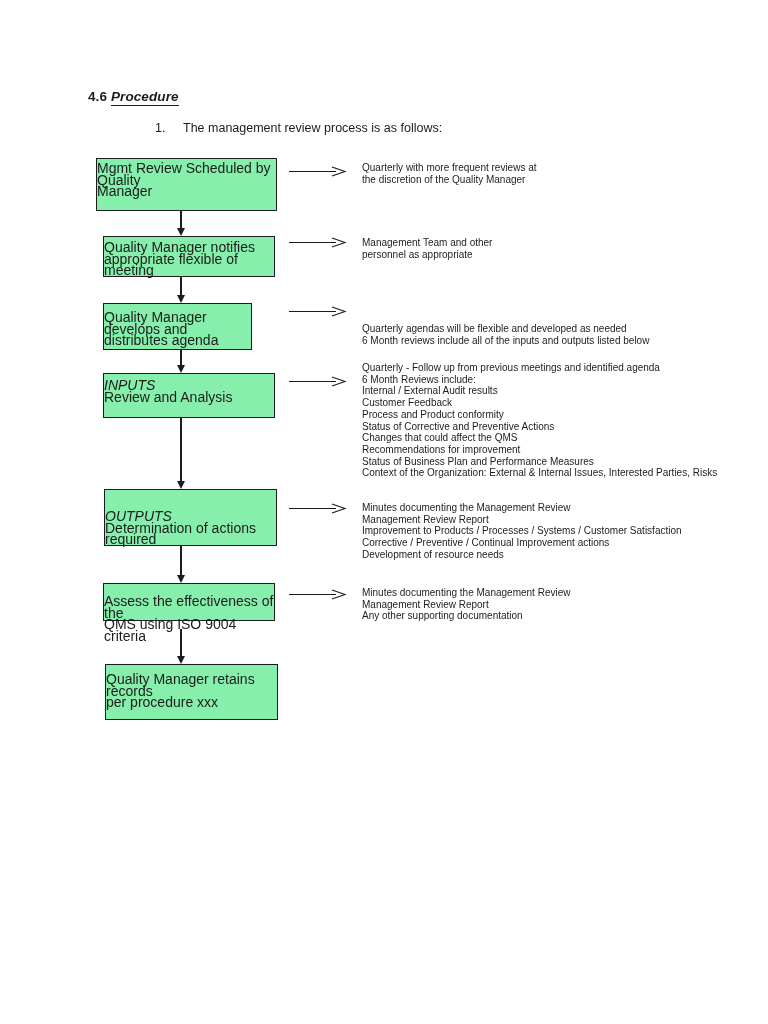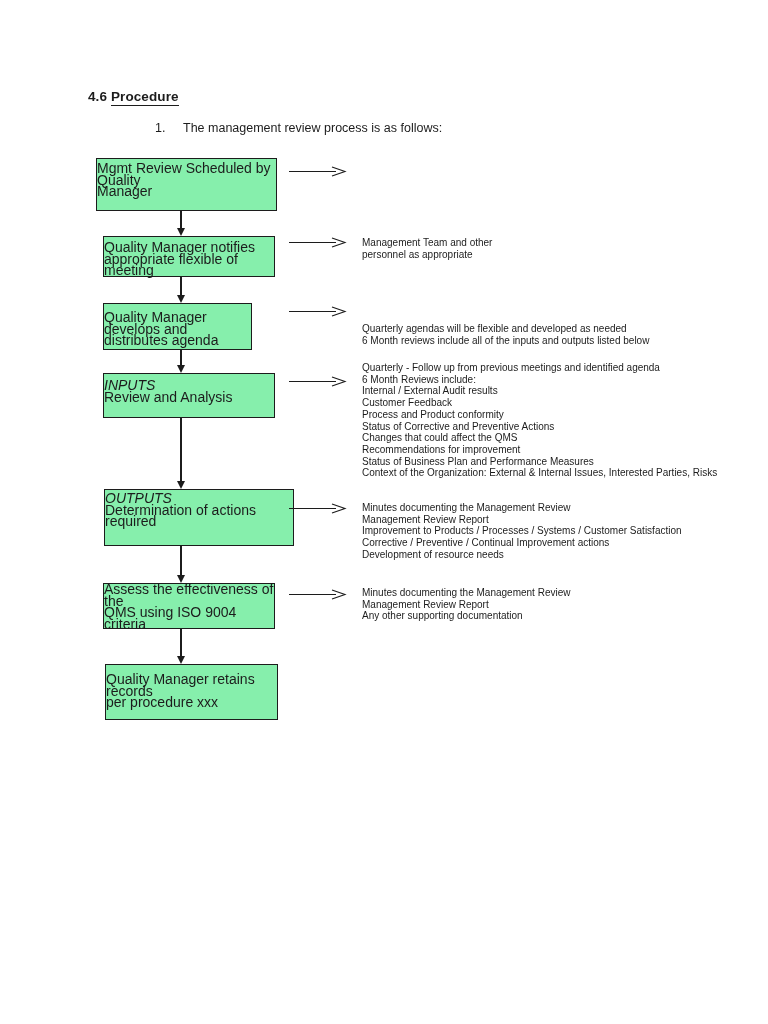--- a/index.html
+++ b/index.html
@@ -16,20 +16,21 @@
   .heading {
     left: 88px; top: 89px;
     font-size: 13.5px; font-weight: bold;
     letter-spacing: 0.1px;
     white-space: nowrap;
   }
   .heading .underline {
     text-decoration: none;
     border-bottom: 1.5px solid #1c1c1c;
     padding-bottom: 1px;
+    font-style: italic;
   }
   .intro {
     left: 115px; top: 121px;
     font-size: 12.5px;
     white-space: nowrap;
     margin-left: 40px;
   }
   .intro .num { display: inline-block; width: 28px; }
   .box {
     position: absolute;
@@ -86,20 +87,22 @@
   <div class="box" style="left:96px; top:158px; width:181px; height:53px; padding-top:4px;">
     <div class="box-text">Mgmt Review Scheduled by Quality
 Manager</div>
   </div>
   <div class="harrow" style="top:165px;">
     <svg width="60" height="13" viewBox="0 0 60 13">
       <line x1="1" y1="6.5" x2="48" y2="6.5" stroke="#1c1c1c" stroke-width="1.2"></line>
       <polyline points="44,2 57,6.5 44,11" fill="none" stroke="#1c1c1c" stroke-width="1.1"></polyline>
     </svg>
   </div>
+  <div class="notes" style="top:162px;">Quarterly with more frequent reviews at
+the discretion of the Quality Manager</div>
 
   <div class="vline" style="left:180px; top:211px; height:18px;"></div>
   <div class="vhead" style="left:176.5px; top:228px;"></div>
 
   <div class="box" style="left:103px; top:236px; width:172px; height:41px; padding-top:5px;">
     <div class="box-text">Quality Manager notifies
 appropriate flexible of meeting</div>
   </div>
   <div class="harrow" style="top:236px;">
     <svg width="60" height="13" viewBox="0 0 60 13">
@@ -146,40 +149,40 @@
 Process and Product conformity
 Status of Corrective and Preventive Actions
 Changes that could affect the QMS
 Recommendations for improvement
 Status of Business Plan and Performance Measures
 Context of the Organization: External &amp; Internal Issues, Interested Parties, Risks</div>
 
   <div class="vline" style="left:180px; top:418px; height:64px;"></div>
   <div class="vhead" style="left:176.5px; top:481px;"></div>
 
-  <div class="box" style="left:104px; top:489px; width:190px; height:57px; padding-top:3px;">
+  <div class="box" style="left:104px; top:489px; width:173px; height:57px; padding-top:21px;">
     <div class="box-heading">OUTPUTS</div>
     <div class="box-text">Determination of actions required</div>
   </div>
   <div class="harrow" style="top:502px;">
     <svg width="60" height="13" viewBox="0 0 60 13">
       <line x1="1" y1="6.5" x2="48" y2="6.5" stroke="#1c1c1c" stroke-width="1.2"></line>
       <polyline points="44,2 57,6.5 44,11" fill="none" stroke="#1c1c1c" stroke-width="1.1"></polyline>
     </svg>
   </div>
   <div class="notes" style="top:502px;">Minutes documenting the Management Review
 Management Review Report
 Improvement to Products / Processes / Systems / Customer Satisfaction
 Corrective / Preventive / Continual Improvement actions
 Development of resource needs</div>
 
   <div class="vline" style="left:180px; top:546px; height:29px;"></div>
   <div class="vhead" style="left:176.5px; top:575px;"></div>
 
-  <div class="box" style="left:103px; top:583px; width:172px; height:46px; padding-top:0;">
+  <div class="box" style="left:103px; top:583px; width:172px; height:38px; padding-top:12px;">
     <div class="box-text">Assess the effectiveness of the
 QMS using ISO 9004 criteria</div>
   </div>
   <div class="harrow" style="top:588px;">
     <svg width="60" height="13" viewBox="0 0 60 13">
       <line x1="1" y1="6.5" x2="48" y2="6.5" stroke="#1c1c1c" stroke-width="1.2"></line>
       <polyline points="44,2 57,6.5 44,11" fill="none" stroke="#1c1c1c" stroke-width="1.1"></polyline>
     </svg>
   </div>
   <div class="notes" style="top:587px;">Minutes documenting the Management Review

